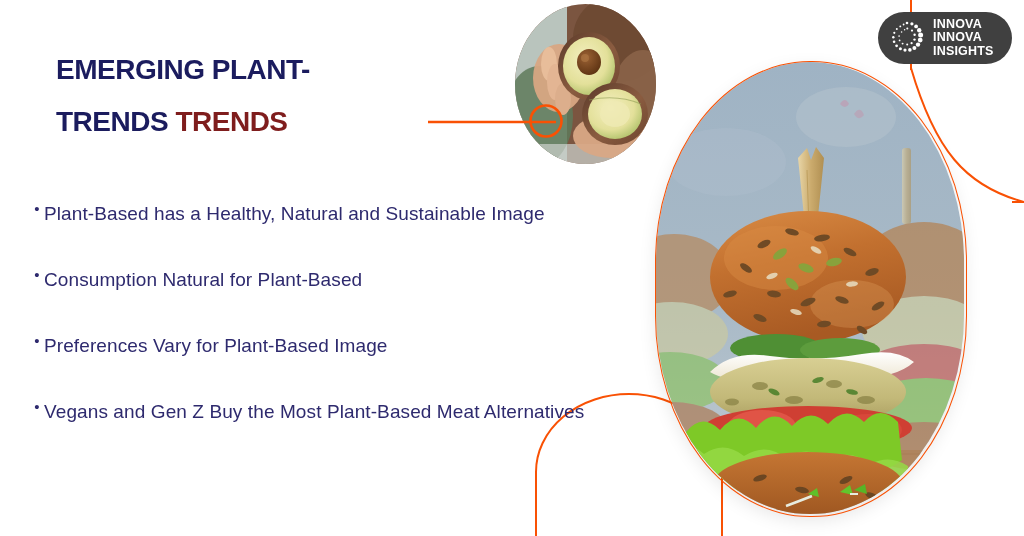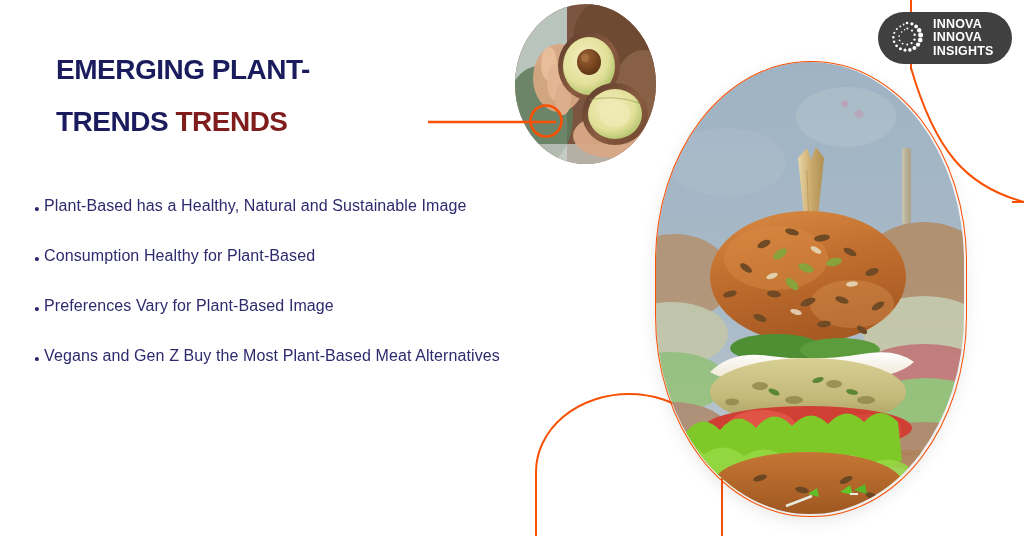--- a/index.html
+++ b/index.html
@@ -62,22 +62,22 @@
     flex: 0 0 auto;
     width: 14px;
     margin-top: 9px;
     color: #2e2a6e;
     font-size: 15px;
     line-height: 1;
     text-align: center;
   }
   .bullet-text {
     flex: 1 1 auto;
-    font-size: 16px;
-    line-height: 28px;
+    font-size: 19px;
+    line-height: 44px;
     color: #2e2a6e;
     letter-spacing: 0.1px;
   }
 
   
   .avocado-photo {
     position: absolute;
     left: 515px;
     top: 4px;
     width: 141px;
@@ -375,21 +375,21 @@
     <div class="title-line"><span>TRENDS </span><span class="title-accent">TRENDS</span></div>
   </div>
 
   <div class="bullets">
     <div class="bullet-row">
       <span class="bullet-dot">•</span>
       <span class="bullet-text">Plant-Based has a Healthy, Natural and Sustainable Image</span>
     </div>
     <div class="bullet-row">
       <span class="bullet-dot">•</span>
-      <span class="bullet-text">Consumption Healthy for Plant-Based</span>
+      <span class="bullet-text">Consumption Natural for Plant-Based</span>
     </div>
     <div class="bullet-row">
       <span class="bullet-dot">•</span>
       <span class="bullet-text">Preferences Vary for Plant-Based Image</span>
     </div>
     <div class="bullet-row">
       <span class="bullet-dot">•</span>
       <span class="bullet-text">Vegans and Gen Z Buy the Most Plant-Based Meat Alternatives</span>
     </div>
   </div>

